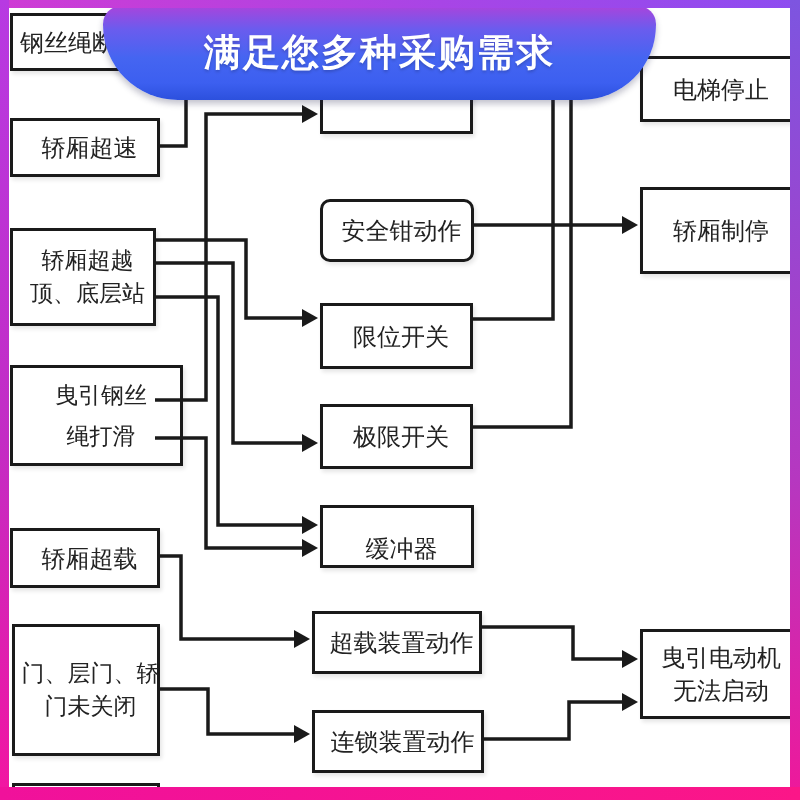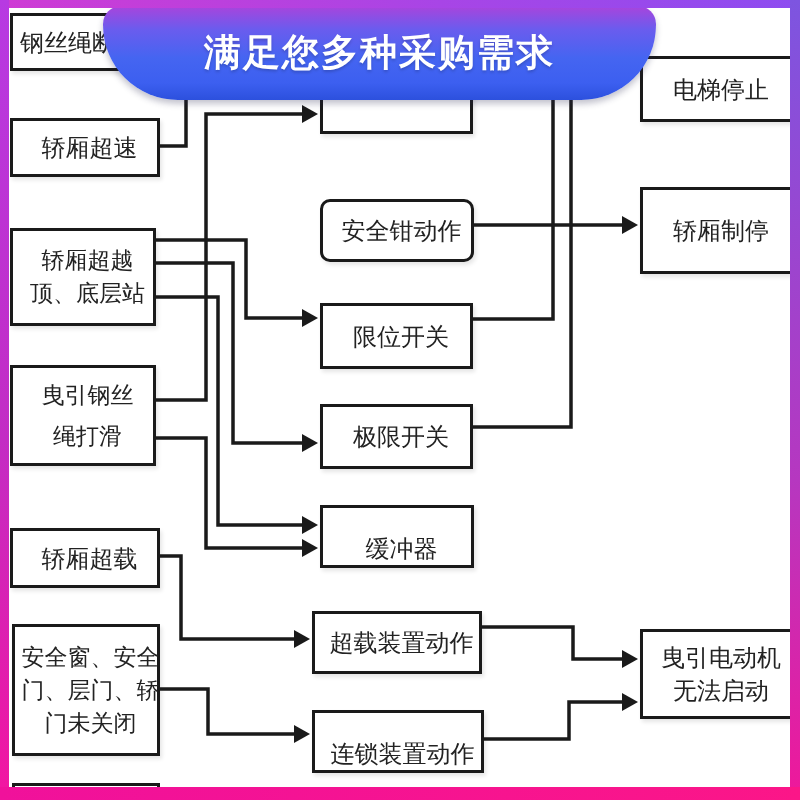--- a/index.html
+++ b/index.html
@@ -29,31 +29,31 @@
      align-items:center;justify-content:center;
      color:#222222;font-weight:500;box-shadow:2px 3px 4px rgba(0,0,0,0.10);padding-left:9px;}
   .node span{display:block;line-height:33px;white-space:nowrap;}
   .fs24 span{font-size:24px;}
   .fs23 span{font-size:23px;}
   .left-align{align-items:flex-start;padding-left:7px;}
   
   #n-rope-break      {left:10px; top:13px;  width:155px;height:58px;}
   #n-overspeed       {left:10px; top:118px; width:150px;height:59px;}
   #n-over-travel     {left:10px; top:228px; width:146px;height:98px;}
-  #n-rope-slip       {left:10px; top:365px; width:146px;height:101px;gap:8px;}
+  #n-rope-slip       {left:10px; top:365px; width:173px;height:101px;gap:8px;}
   #n-overload        {left:10px; top:528px; width:150px;height:60px;}
   #n-doors-open      {left:12px; top:624px; width:148px;height:132px;}
   #n-partial-bottom  {left:12px; top:783px; width:148px;height:17px;box-shadow:none;}
   #n-hidden-top      {left:320px;top:60px;  width:153px;height:74px;}
   #n-safety-gear     {left:320px;top:199px; width:154px;height:63px;border-radius:10px;}
   #n-limit-switch    {left:320px;top:303px; width:153px;height:66px;align-items:center;}
   #n-final-limit     {left:320px;top:404px; width:153px;height:65px;}
   #n-buffer          {left:320px;top:505px; width:154px;height:63px;justify-content:flex-end;}
   #n-overload-device {left:312px;top:611px; width:170px;height:63px;}
-  #n-interlock-device{left:312px;top:710px; width:172px;height:63px;justify-content:flex-end;}
+  #n-interlock-device{left:312px;top:710px; width:172px;height:63px;}
   #n-elevator-stop   {left:640px;top:56px;  width:153px;height:66px;}
   #n-car-braking     {left:640px;top:187px; width:153px;height:87px;}
   #n-motor-no-start  {left:640px;top:629px; width:153px;height:90px;}
   
   svg.connectors{position:absolute;left:0;top:0;z-index:2;}
   svg.connectors path{stroke:#1a1a1a;stroke-width:3.5;fill:none;}
   svg.connectors polygon{fill:#1a1a1a;}
 </style>
 </head>
 <body>
@@ -110,21 +110,20 @@
     <span>顶、底层站</span>
   </div>
   <div class="node fs23" id="n-rope-slip">
     <span>曳引钢丝</span>
     <span>绳打滑</span>
   </div>
   <div class="node fs24" id="n-overload">
     <span>轿厢超载</span>
   </div>
   <div class="node fs23" id="n-doors-open">
-    <span>安全窗、安全</span>
     <span>门、层门、轿</span>
     <span>门未关闭</span>
   </div>
   <div class="node" id="n-partial-bottom"></div>
 
   <div class="node" id="n-hidden-top"></div>
   <div class="node fs24" id="n-safety-gear">
     <span>安全钳动作</span>
   </div>
   <div class="node fs24" id="n-limit-switch">

